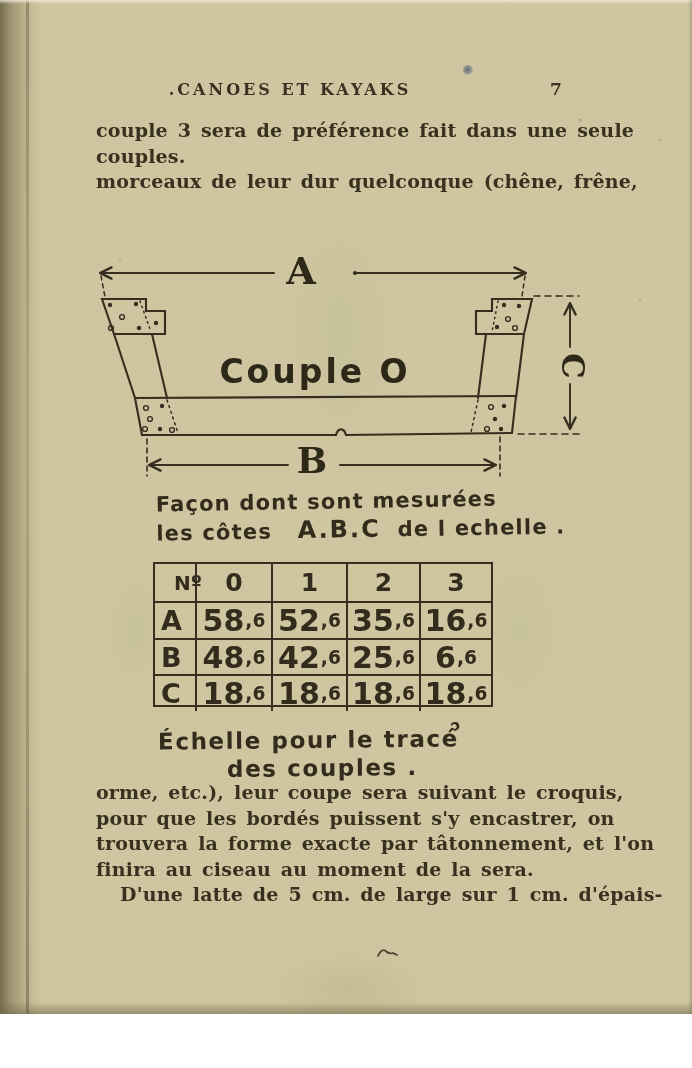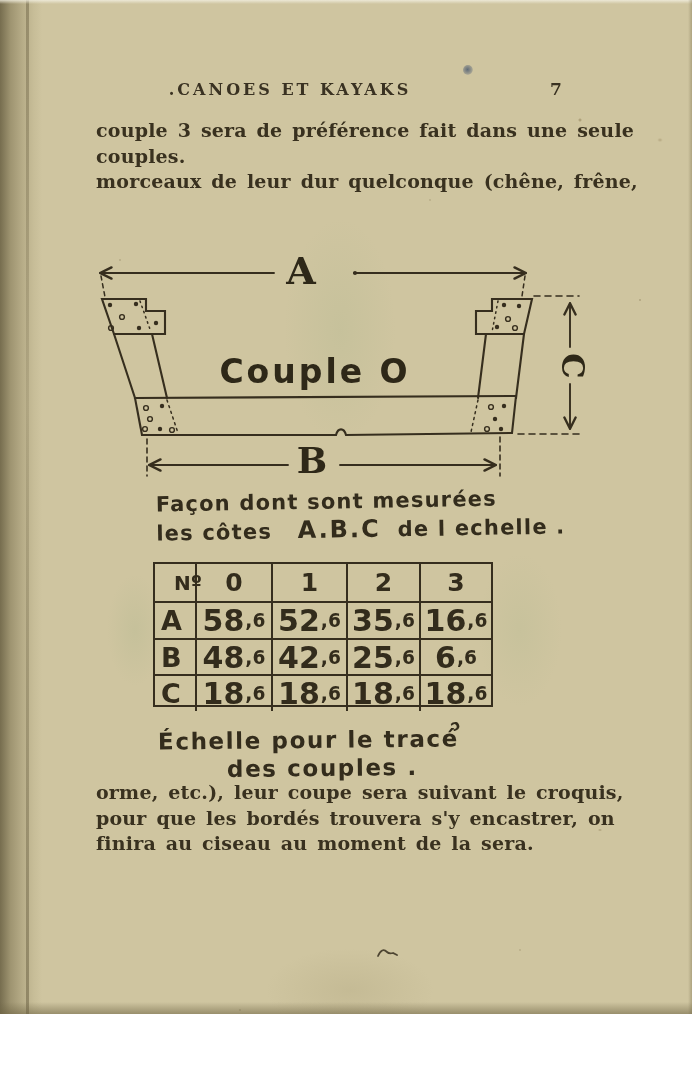--- a/index.html
+++ b/index.html
@@ -247,20 +247,22 @@
     <div class="cell num lastrow">18<span class="dec">,6</span></div>
     <div class="cell num lastrow lastcol">18<span class="dec">,6</span></div>
   </div>
 
   <div class="table-caption-1 hand">Échelle pour le tracé</div>
   <span class="hook-mark hand">ↄ</span>
   <div class="table-caption-2 hand">des couples .</div>
 
   <div class="textblock" style="top:780px;">
     <div class="tline">orme, etc.), leur coupe sera suivant le croquis,</div>
-    <div class="tline">pour que les bordés trouvera s'y encastrer, on</div>
+    <div class="tline">pour que les bordés puissent s'y encastrer, on</div>
+    <div class="tline">trouvera la forme exacte par tâtonnement, et l'on</div>
     <div class="tline end">finira au ciseau au moment de la sera.</div>
+    <div class="tline indent">D'une latte de 5 cm. de large sur 1 cm. d'épais-</div>
   </div>
 
   <svg class="squiggle" width="28" height="16" viewBox="0 0 28 16">
     <path d="M3,11 Q7,2 12,7 Q14,9 18,8 L22,10" fill="none" stroke="#362e1e" stroke-width="1.8" stroke-linecap="round" opacity=".85"></path>
   </svg>
 </div>
 
 </body></html>

